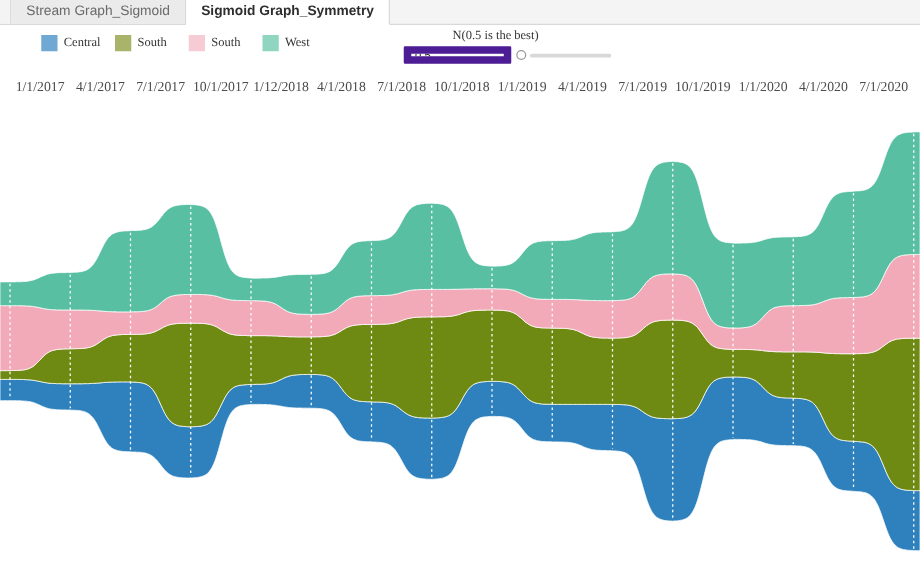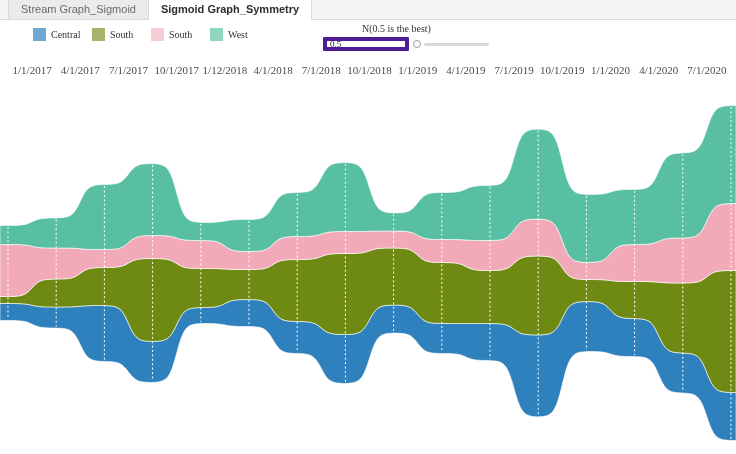--- a/index.html
+++ b/index.html
@@ -29,21 +29,21 @@
   .legend-item { display:flex; align-items:center; width:59px; cursor:pointer; }
   .legend-swatch { width:13px; height:13px; margin-right:5px; flex:none; }
   .legend-label { font-size:10px; color:#333333; white-space:nowrap; }
   
   .param-label {
     position:absolute; left:325px; top:23px; font-family:"Liberation Serif", serif;
     font-size:10px; color:#333333; white-space:nowrap;margin-left:37px;
   }
   .param-input {
     position:absolute; left:323px; top:37px; width:86px; height:14px;
-    border:4px solid #4c1d95; background:#ffffff; font-family:Liberation Serif, serif;
+    border:6px solid #4c1d95; background:#ffffff; font-family:Liberation Sans, sans-serif;
     font-size:9px; color:#222222; padding:0 0 0 3px; border-radius:1px; outline:none;
   }
   .slider-handle {
     position:absolute; left:413px; top:40px; width:8px; height:8px;
     border:1px solid #9a9a9a; border-radius:50%; background:#ffffff; cursor:pointer;
   }
   .slider-track {
     position:absolute; left:424px; top:43px; width:65px; height:3px;
     background:#d8d8d8; border-radius:2px; cursor:pointer;
   }

